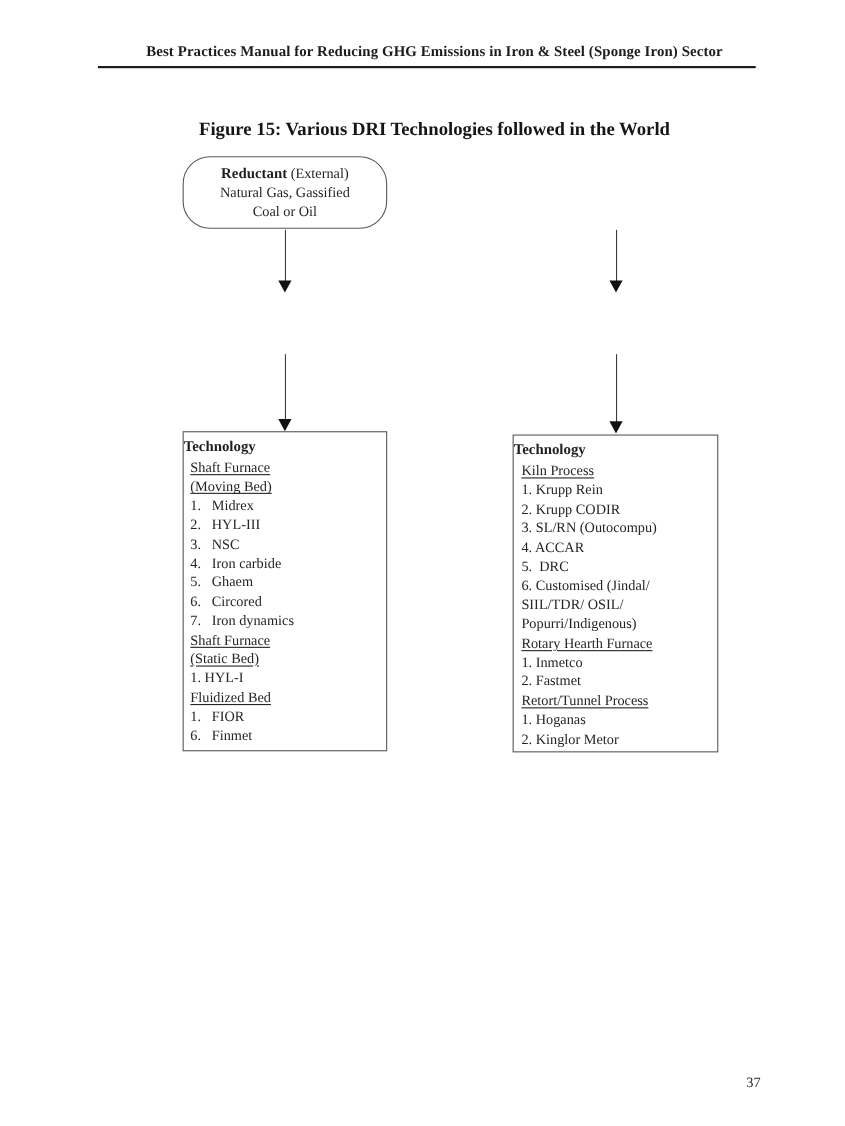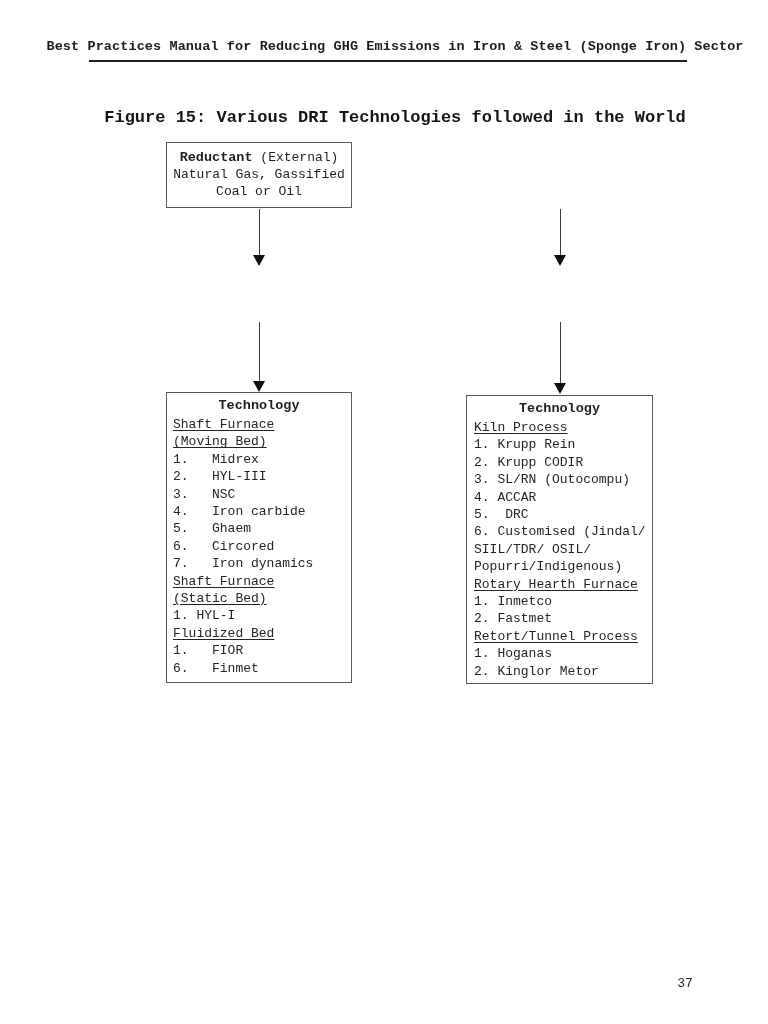--- a/index.html
+++ b/index.html
@@ -8,21 +8,20 @@
     width: 768px; height: 1024px;
     font-family: "Liberation Serif", "DejaVu Serif", serif;
     color: #1f1f1f;
     position: relative;
     overflow: hidden;
   }
   .page {
     position: absolute; left: 0; top: 0;
     width: 768px; height: 1024px;
     background: #ffffff;
-    font-family: Liberation Mono, monospace;
   }
   .doc-header {
     position: absolute; top: 39px; left: 22px; width: 746px;
     text-align: center;
     font-weight: bold; font-size: 13.5px; letter-spacing: 0.1px;
     color: #1c1c1c;
     white-space: nowrap;
   }
   .doc-header-rule {
     position: absolute; top: 60px; left: 89px;
@@ -35,33 +34,33 @@
     color: #151515;
     white-space: nowrap;
   }
   .box {
     position: absolute;
     border: 1.5px solid #585858;
     background: #ffffff;
     font-size: 13px;
     line-height: 17px;
   }
-  .box.centered { text-align: center; padding-top: 6px; }
+  .box.centered { text-align: center; padding-top: 6px; border-radius: 25px; }
   .b { font-weight: bold; font-size: 13.5px; }
   
   .box-gas-reductant  { left: 166px; top: 142px; width: 186px; height: 66px; }
   .box-coal-reductant { left: 467px; top: 142px; width: 186px; height: 66px; }
   
   .box-gas-process  { left: 166px; top: 266px; width: 186px; height: 55px; }
   .box-coal-process { left: 467px; top: 266px; width: 186px; height: 55px; }
   
   .box-gas-tech  { left: 166px; top: 392px; width: 186px; height: 291px; }
   .box-coal-tech { left: 466px; top: 395px; width: 187px; height: 289px; }
   .tech-title {
-    text-align: center; font-weight: bold; font-size: 13.5px;
+    font-weight: bold; font-size: 13.5px;
     padding-top: 4px; line-height: 18px;
   }
   .tech-list { padding-left: 6px; padding-top: 1px; }
   .box-coal-tech .tech-list { padding-left: 7px; }
   .tech-line {
     font-size: 13px; line-height: 17.4px;
     white-space: pre; color: #242424;
   }
   .tech-line.u { text-decoration: underline; text-underline-offset: 2px; }
   

